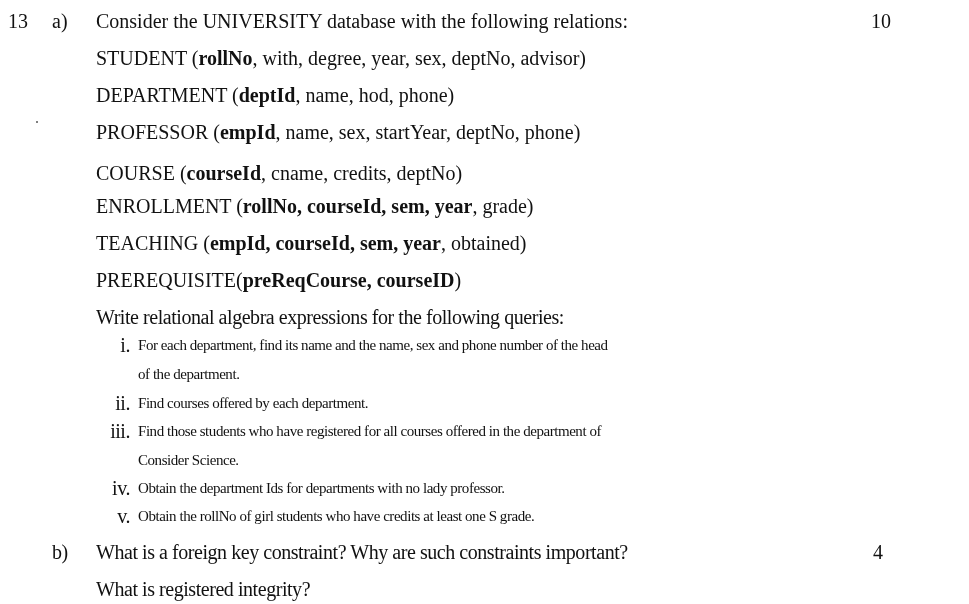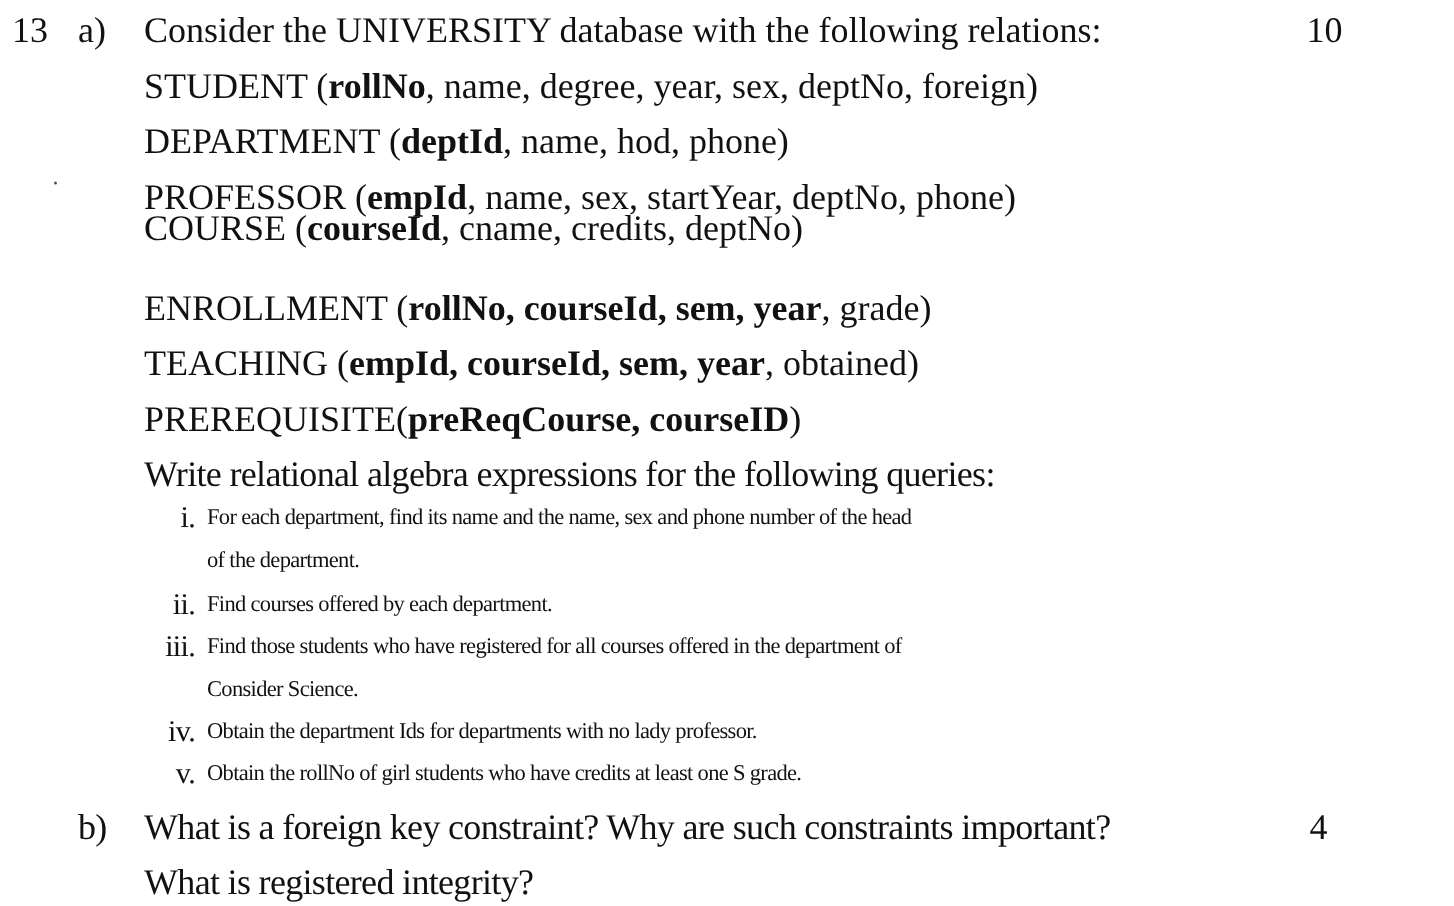--- a/index.html
+++ b/index.html
@@ -1,21 +1,21 @@
 <!DOCTYPE html>
 <html><head>
 <meta charset="utf-8">
 <style>
   html, body { margin:0; padding:0; }
   body {
     width:969px; height:604px; background:#ffffff; overflow:hidden;
     font-family:"Liberation Serif", "DejaVu Serif", serif; color:#111;
     position:relative;
   }
-  .ln { position:absolute; font-size:24px; line-height:24px; white-space:nowrap; }
+  .ln { position:absolute; font-size:20px; line-height:24px; white-space:nowrap; }
   .qnum { left:8px; }
   .part { left:52px; }
   .body { left:96px; }
   .marks { left:871px; }
   .marks-b { left:873px; }
   .key { font-weight:bold; text-decoration-thickness:2px; text-underline-offset:2px; }
   .q { font-family:"Liberation Sans Narrow","Liberation Serif", serif; letter-spacing:-0.45px; }
   .roman { position:absolute; text-align:right; width:34px; font-size:20px; line-height:24px; }
   .qtext { position:absolute; left:138px; font-size:15px; line-height:24px; white-space:nowrap; letter-spacing:-0.45px; }
   .speck { position:absolute; left:36px; top:121px; width:2px; height:2px; background:#555; border-radius:1px; }
@@ -23,24 +23,24 @@
 </head>
 <body>
 
 <div>
   <span class="ln qnum" style="top:9px">13</span>
   <span class="ln part" style="top:9px">a)</span>
   <span class="ln body" style="top:9px">Consider the UNIVERSITY database with the following relations:</span>
   <span class="ln marks" style="top:9px">10</span>
 
   <div>
-    <div class="ln body" style="top:46px"><span>STUDENT (</span><span class="key">rollNo</span><span>, name, degree, year, sex, deptNo, foreign)</span></div>
+    <div class="ln body" style="top:46px"><span>STUDENT (</span><span class="key">rollNo</span><span>, with, degree, year, sex, deptNo, advisor)</span></div>
     <div class="ln body" style="top:83px"><span>DEPARTMENT (</span><span class="key">deptId</span><span>, name, hod, phone)</span></div>
     <div class="ln body" style="top:120px"><span>PROFESSOR (</span><span class="key">empId</span><span>, name, sex, startYear, deptNo, phone)</span></div>
-    <div class="ln body" style="top:141px"><span>COURSE (</span><span class="key">courseId</span><span>, cname, credits, deptNo)</span></div>
+    <div class="ln body" style="top:161px"><span>COURSE (</span><span class="key">courseId</span><span>, cname, credits, deptNo)</span></div>
     <div class="ln body" style="top:194px"><span>ENROLLMENT (</span><span class="key">rollNo, courseId, sem, year</span><span>, grade)</span></div>
     <div class="ln body" style="top:231px"><span>TEACHING (</span><span class="key">empId, courseId, sem, year</span><span>, obtained)</span></div>
     <div class="ln body" style="top:268px"><span>PREREQUISITE(</span><span class="key">preReqCourse, courseID</span><span>)</span></div>
   </div>
 
   <span class="ln body q" style="top:305px">Write relational algebra expressions for the following queries:</span>
 
   <div>
     <span class="roman q" style="left:96px;top:333px">i.</span>
     <span class="qtext q" style="top:333px">For each department, find its name and the name, sex and phone number of the head</span>

